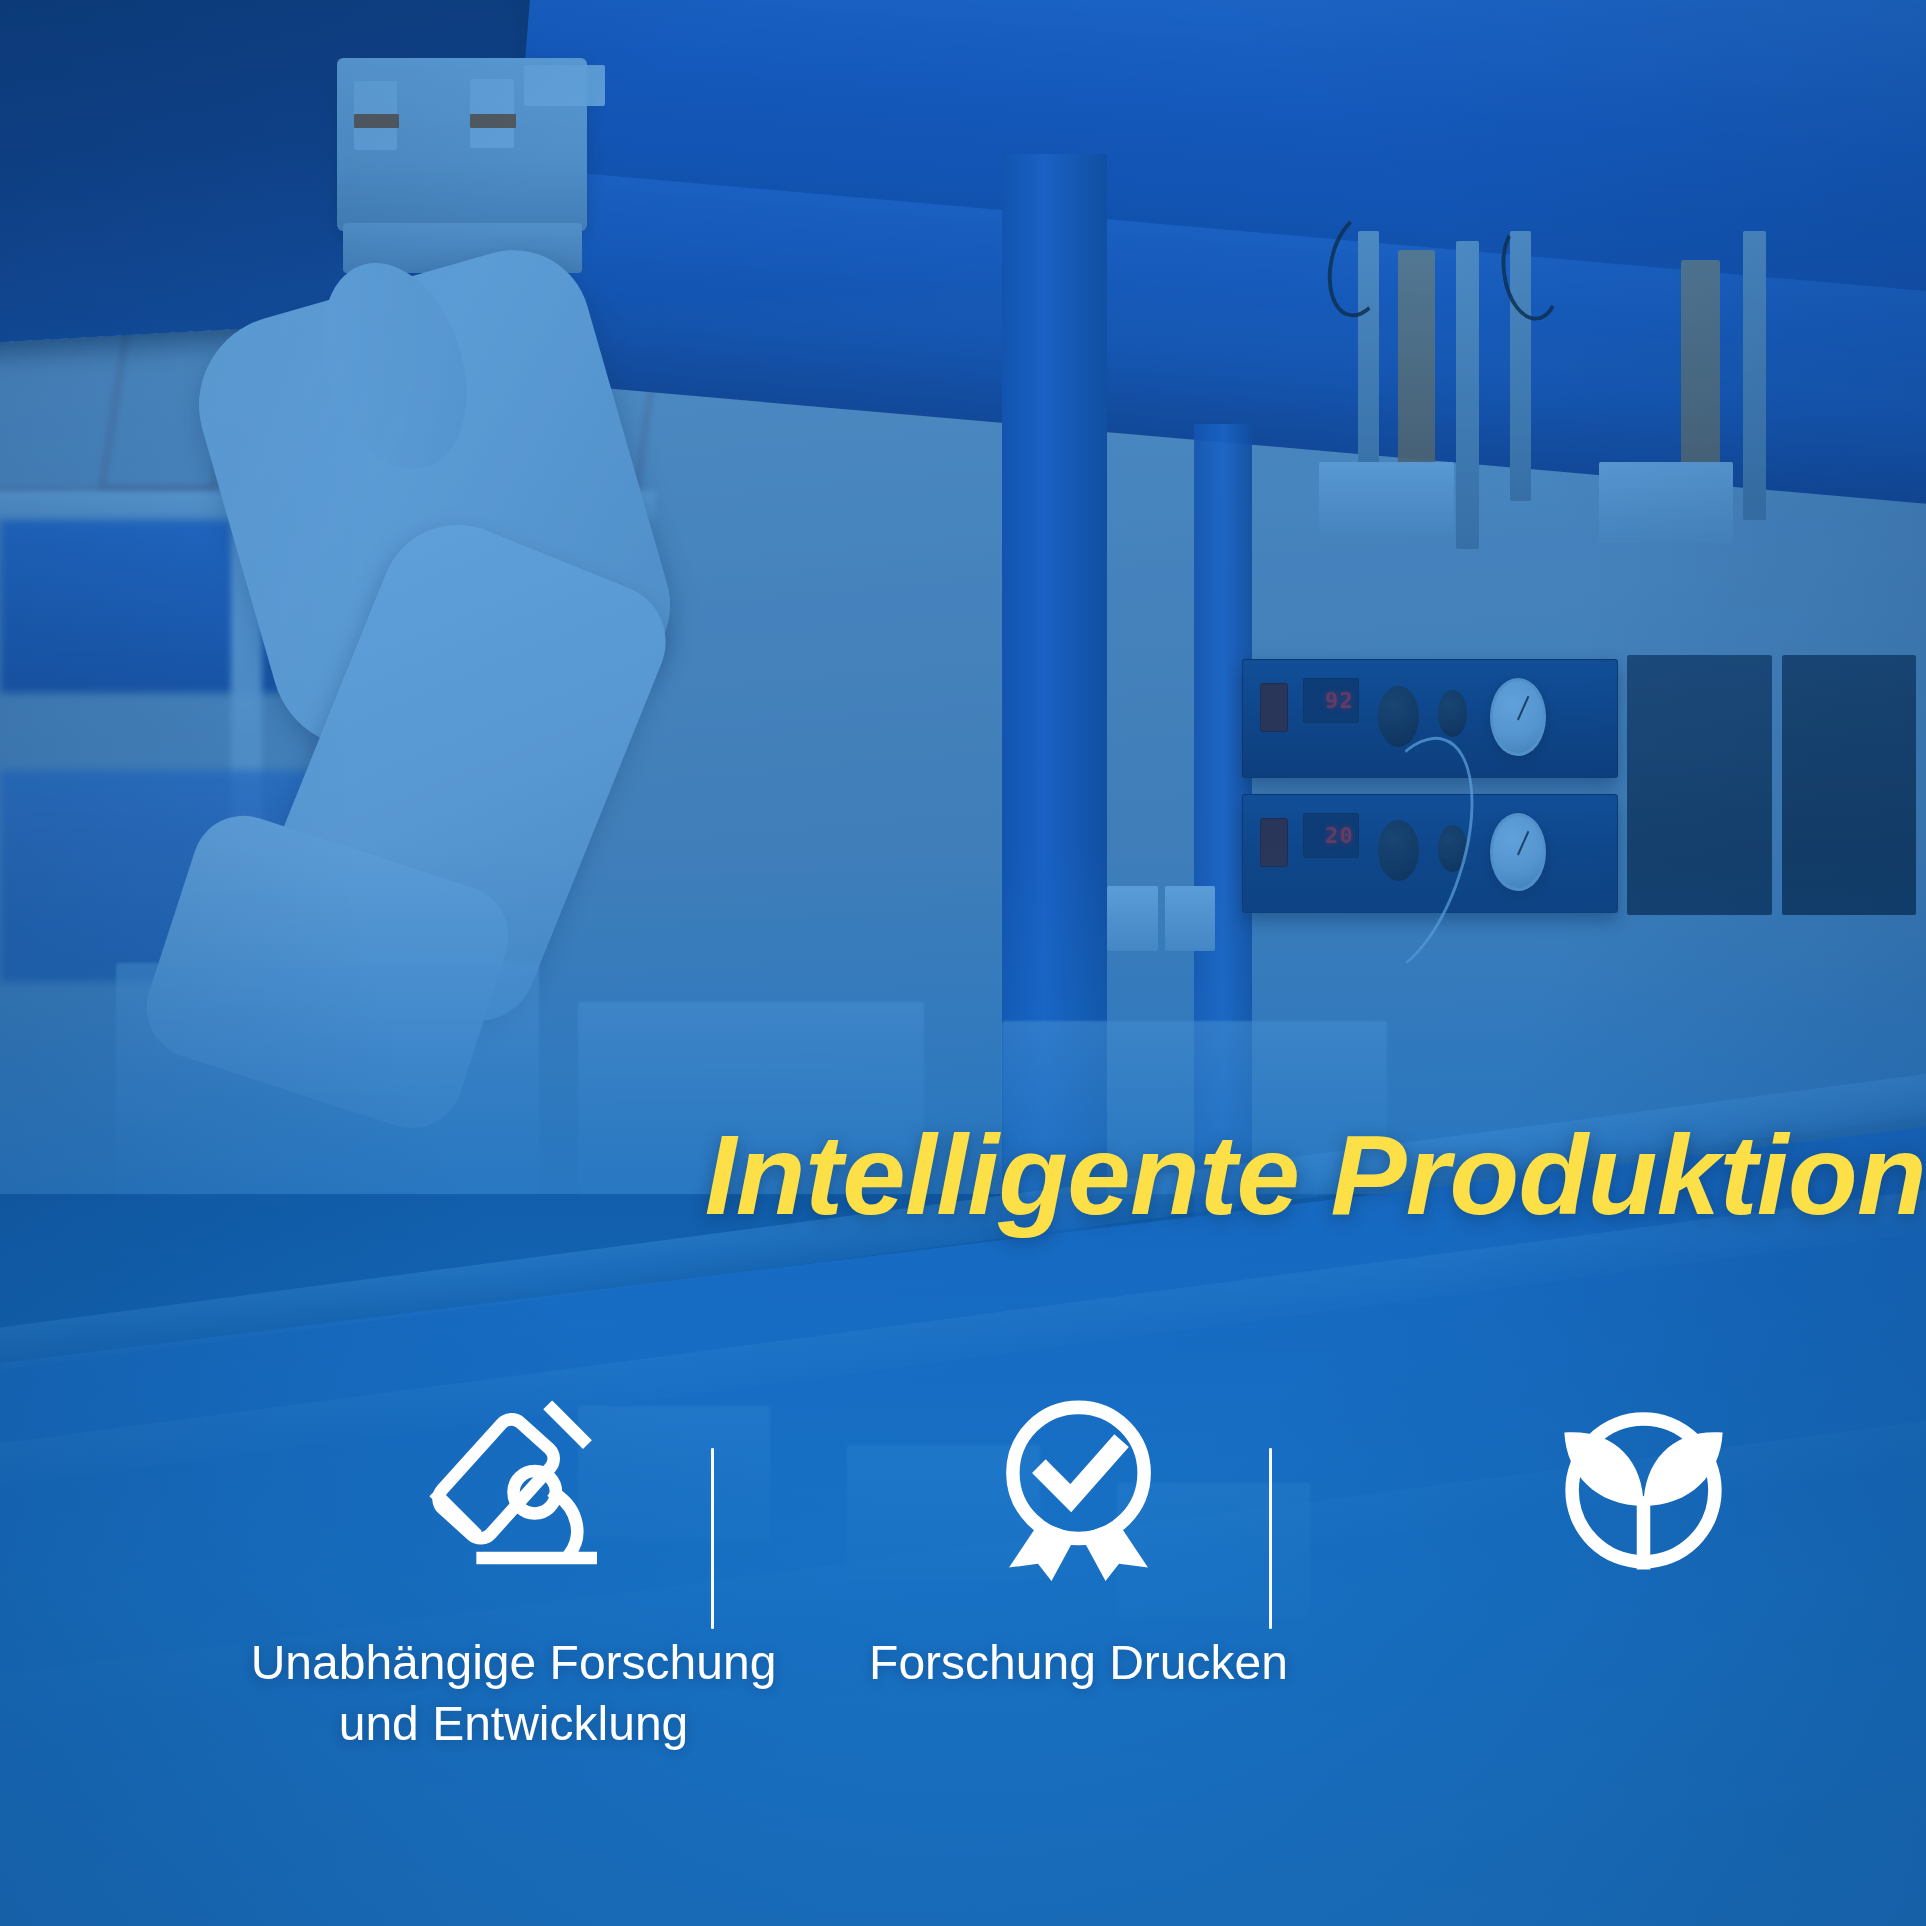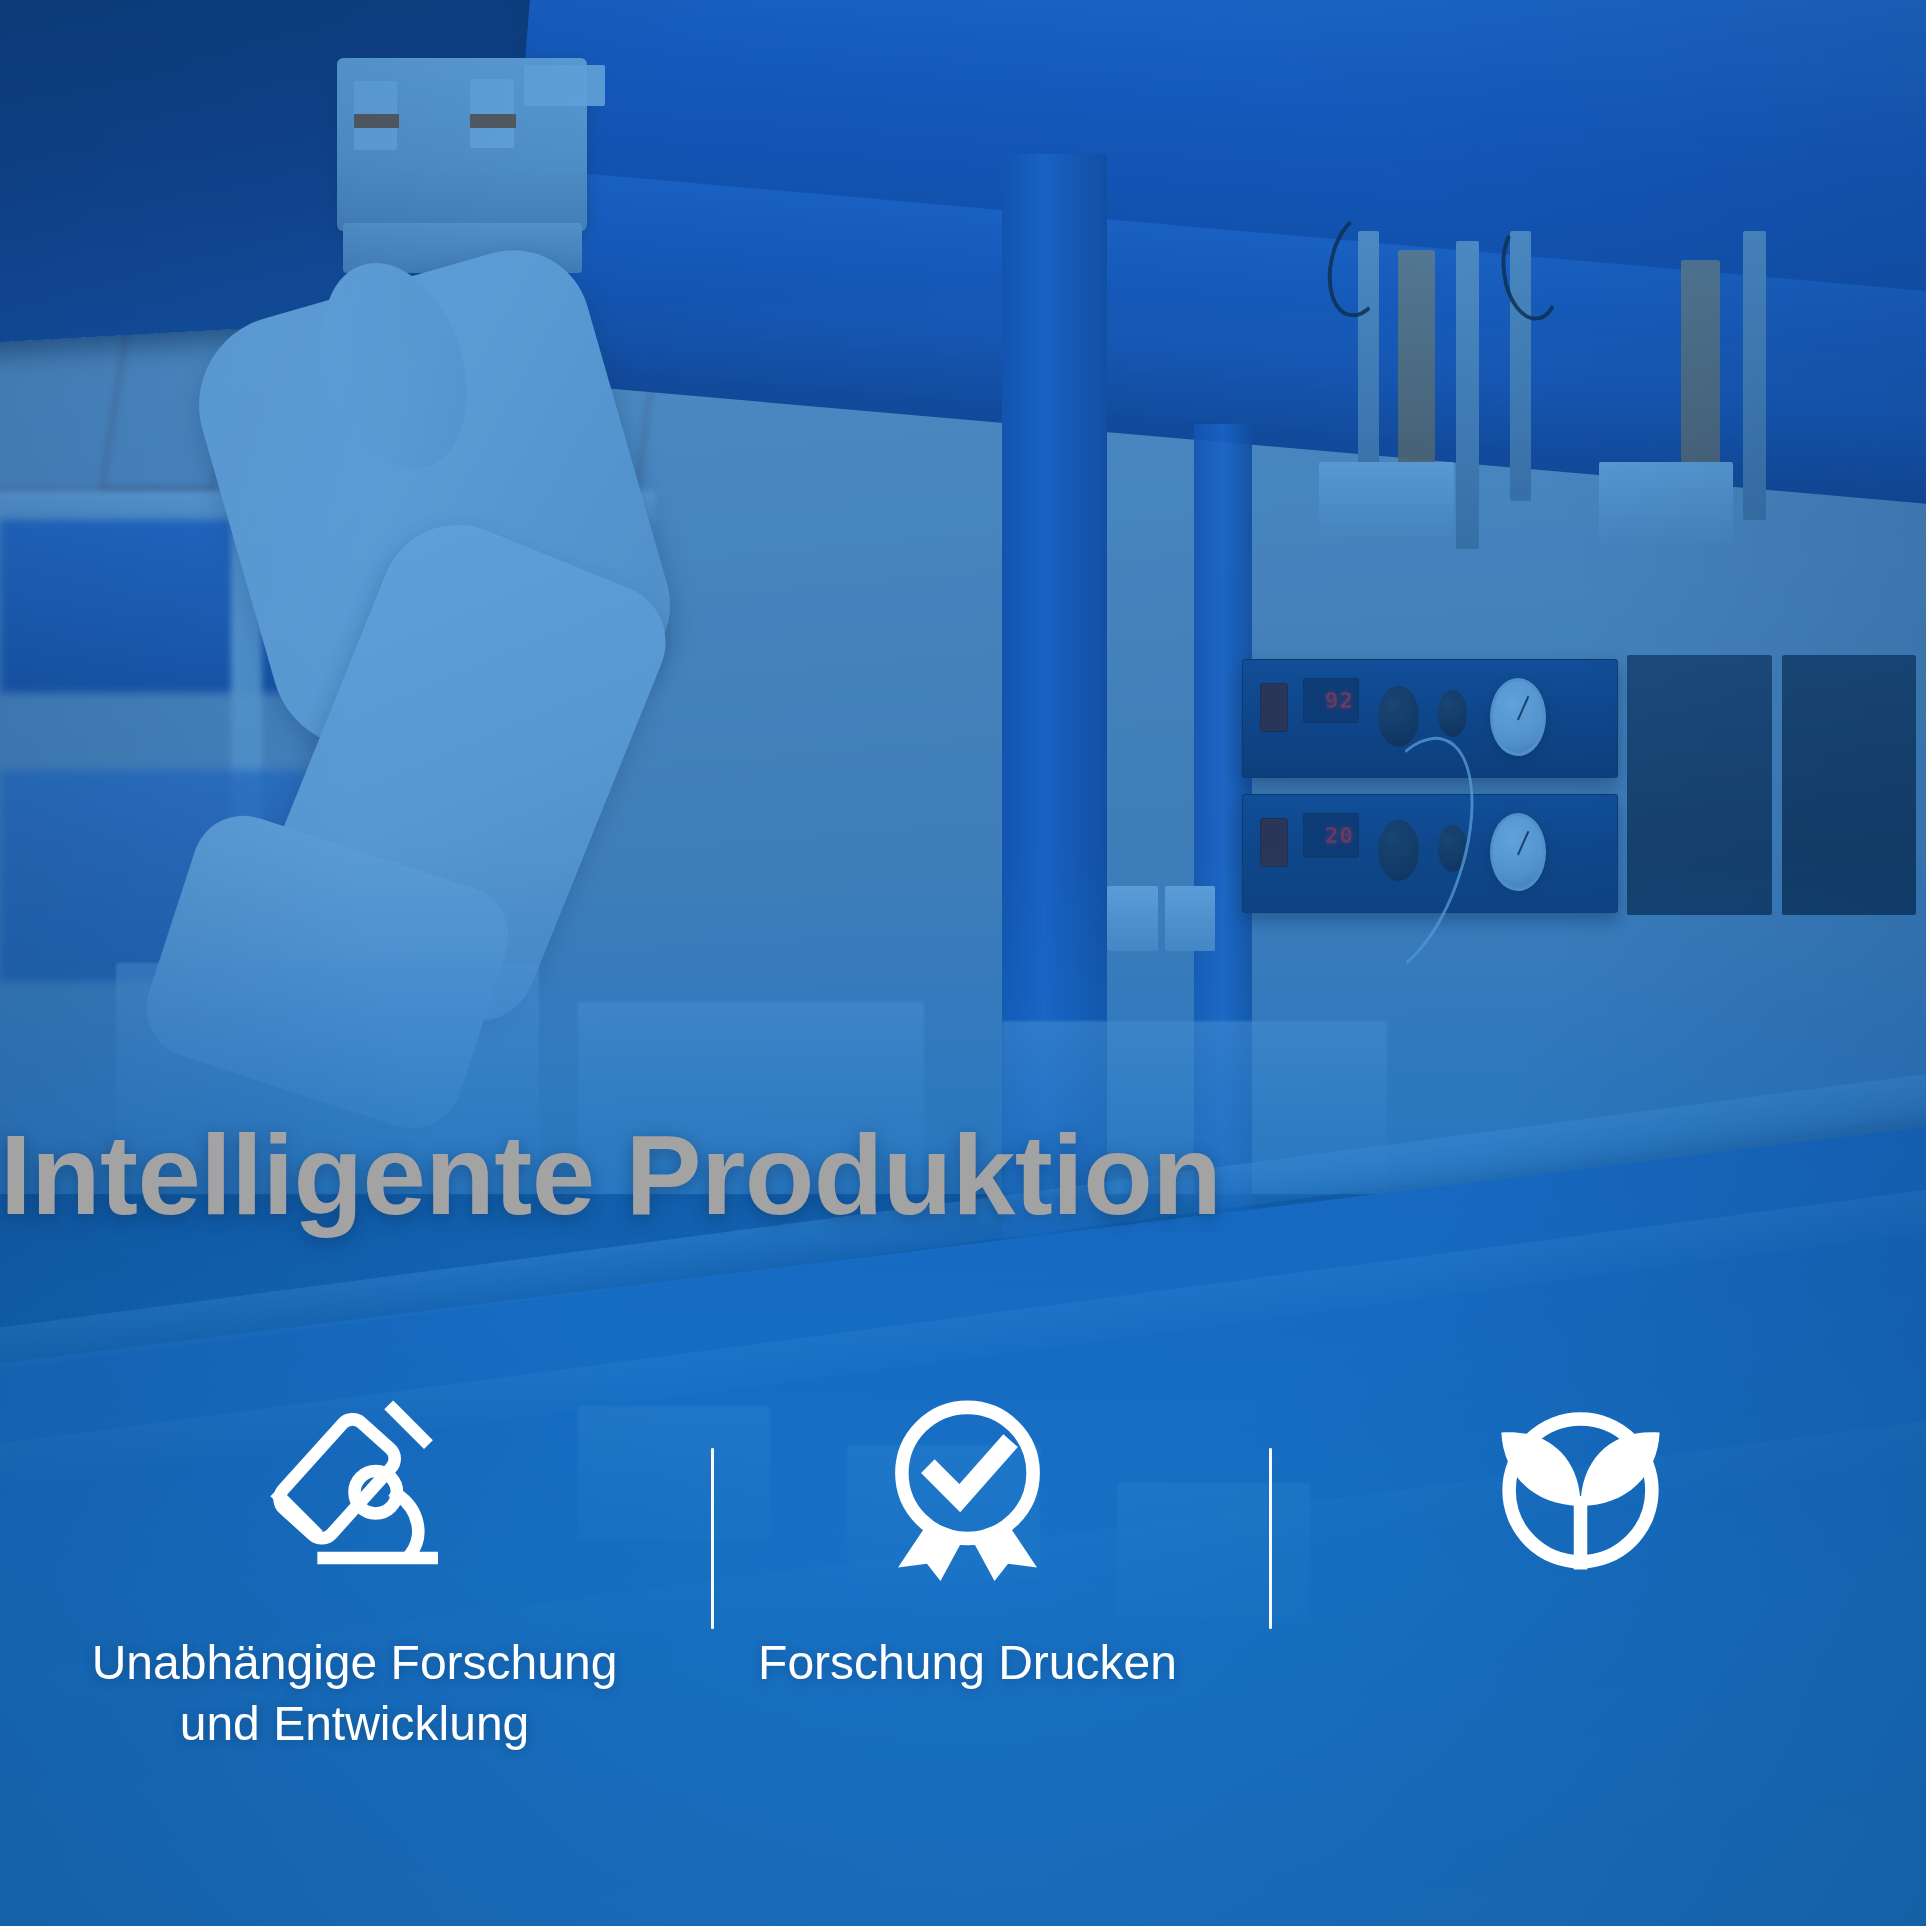--- a/index.html
+++ b/index.html
@@ -106,26 +106,26 @@
   .tint{position:absolute;inset:0;background:#1274c8;mix-blend-mode:multiply;opacity:.52;}
   .tint2{position:absolute;inset:0;background:#1d7fd4;opacity:.30;}
   .fade{position:absolute;left:0;right:0;bottom:0;height:56%;
     background:linear-gradient(180deg,rgba(21,116,200,0) 0%,rgba(21,116,200,.55) 38%,
       rgba(24,118,202,.88) 68%,rgba(27,118,200,.97) 100%);}
   .vign{position:absolute;inset:0;
     background:radial-gradient(ellipse at 50% 38%,rgba(0,0,0,0) 45%,rgba(8,40,85,.28) 100%);}
 
   
   .content{position:absolute;inset:0;}
-  .headline{position:absolute;left:0;right:0;top:1118px;text-align:left;
-    color:#a3a3a3;font-size:114px;font-weight:bold;letter-spacing:-0.6px;line-height:1;
-    text-shadow:0 3.9px 16.7px rgba(6,34,72,.38);}
+  .headline{position:absolute;left:0;right:0;top:1118px;text-align:right;
+    color:#fde047;font-size:114px;font-weight:bold;letter-spacing:-0.6px;line-height:1;
+    text-shadow:0 3.9px 16.7px rgba(6,34,72,.38);font-style:italic;}
 
   .features{position:absolute;left:9px;right:0;top:1380px;height:424px;
-    display:flex;align-items:flex-start;justify-content:center;gap:48px;}
+    display:flex;align-items:flex-start;justify-content:flex-end;}
   .feature{width:565px;display:flex;flex-direction:column;align-items:center;}
   .ficon{width:205px;height:212px;display:flex;align-items:center;justify-content:center;}
   .ficon svg{width:193px;height:193px;display:block;}
   .fcap{margin-top:40px;color:#ffffff;font-size:48px;line-height:1.28;text-align:center;
     font-weight:normal;text-shadow:0 1.9px 10.3px rgba(6,34,72,.3);max-width:552px;}
 
   .divider{position:absolute;top:1448px;width:3.2px;height:181px;
     background:#ffffff;opacity:.97;border-radius:1.3px;}
   .divider.d1{left:711px;}
   .divider.d2{left:1269px;}

